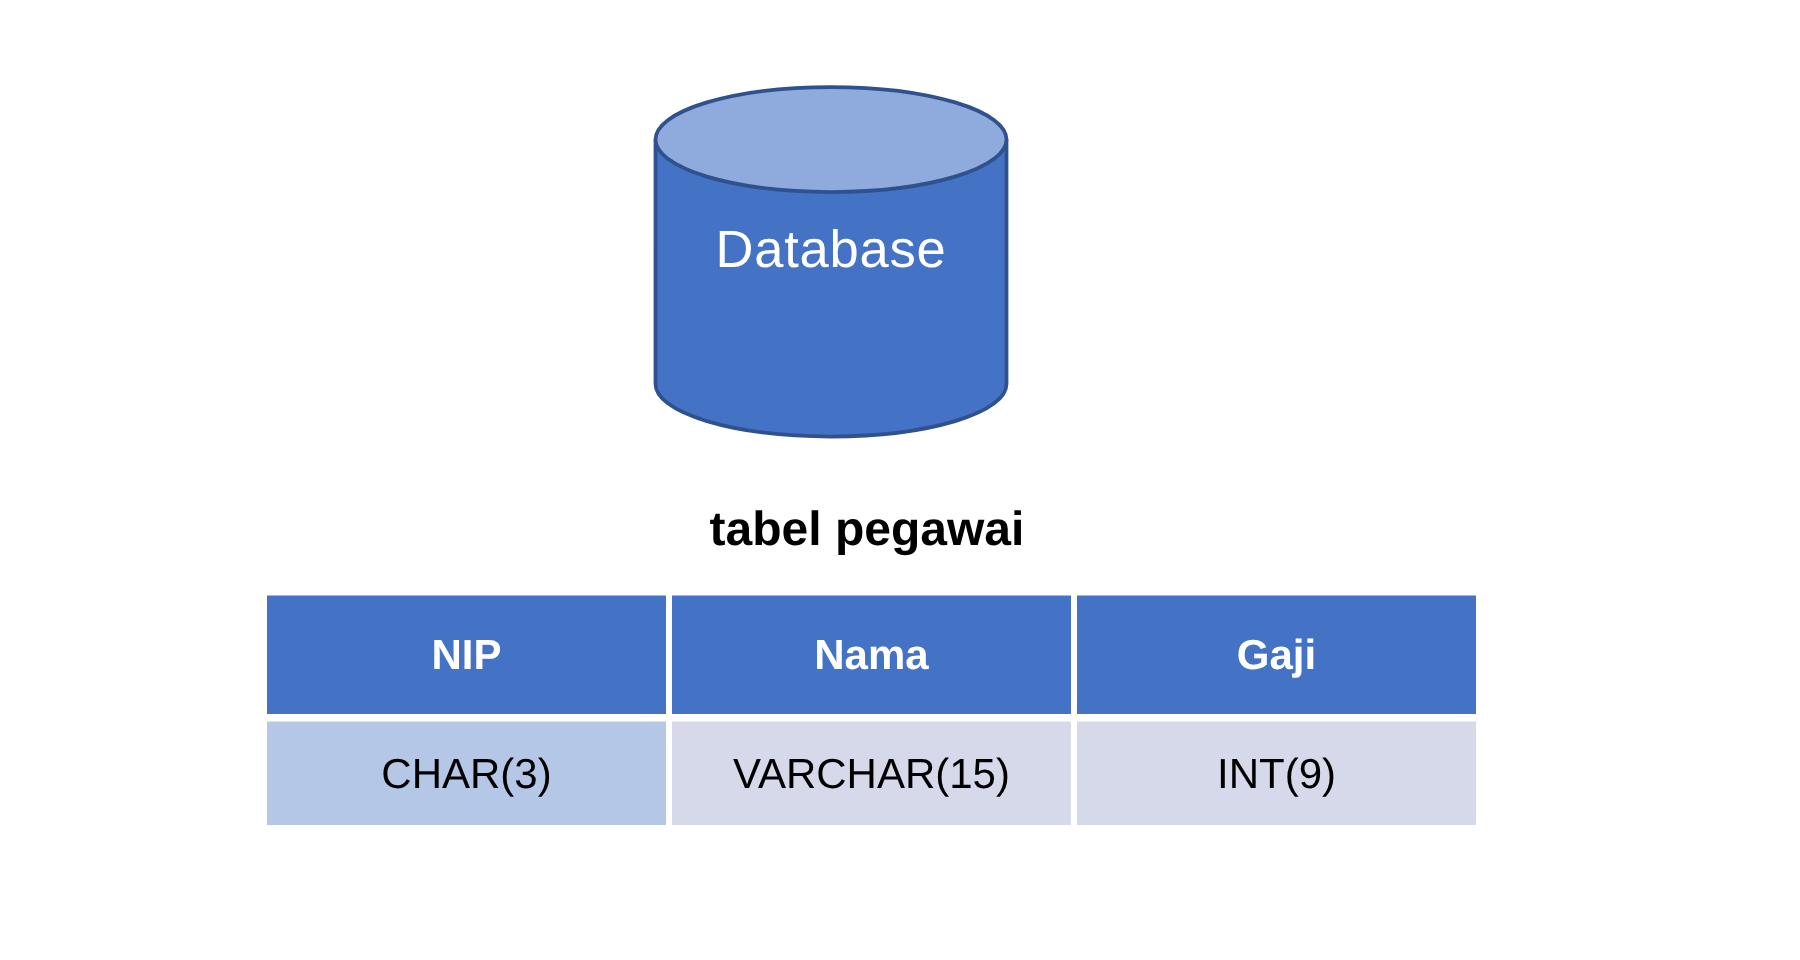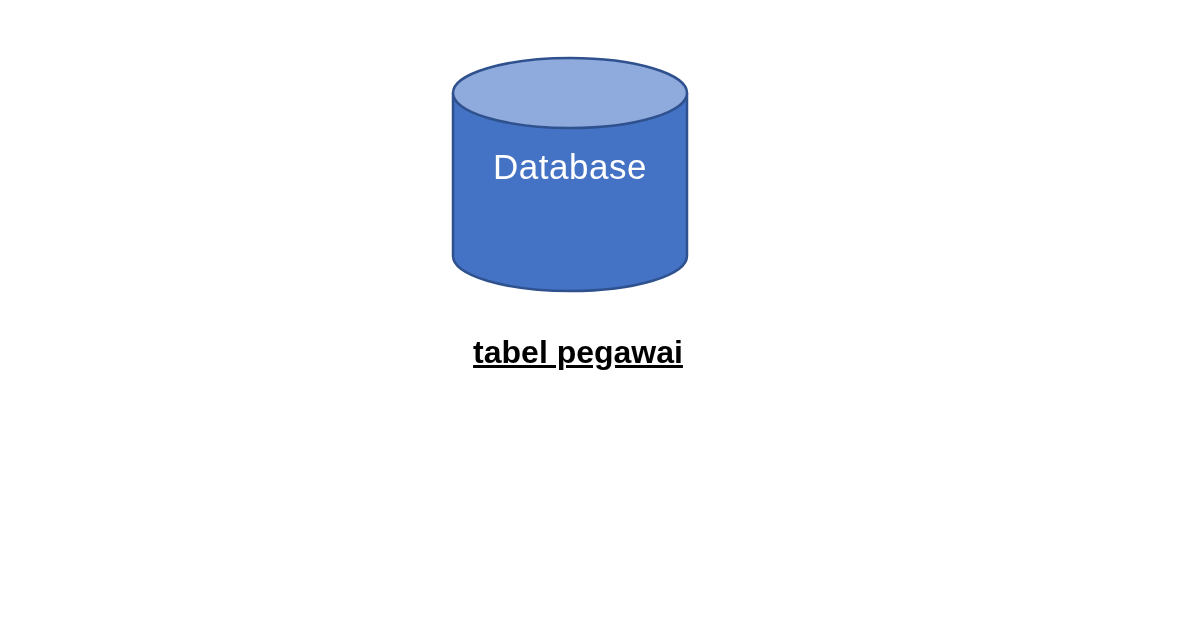--- a/index.html
+++ b/index.html
@@ -12,21 +12,21 @@
     position: relative;
     width: 1200px;
     height: 640px;
     background: var(--page-bg, #ffffff);
     overflow: hidden;
   }
 
   
   .cylinder {
     position: absolute;
-    left: 450px;
+    left: 434px;
     top: 53px;
     width: 240px;
     height: 245px;
   }
   .cylinder svg { display: block; width: 240px; height: 245px; }
   .cyl-body {
     fill: var(--cylinder-body, #4472C4);
     stroke: var(--cylinder-border, #2F528F);
     stroke-width: 2.5;
     stroke-linejoin: round;
@@ -51,21 +51,20 @@
   
   .table-title {
     position: absolute;
     left: 175px;
     top: 334px;
     width: 806px;
     text-align: center;
     font-size: 32px;
     font-weight: bold;
     color: var(--title-text, #000000);
-    text-decoration: underline;
   }
 
   
   .schema-table {
     position: absolute;
     left: 178px;
     top: 397px;
     width: 806px;
     display: grid;
     grid-template-columns: 1fr 1fr 1fr;
@@ -104,14 +103,22 @@
       <path class="cyl-body" d="M 3 40 L 3 203 A 117 35 0 0 0 237 203 L 237 40"></path>
       <ellipse class="cyl-top" cx="120" cy="40" rx="117" ry="35"></ellipse>
     </svg>
     <div class="cyl-label">
       <div>Database</div>
     </div>
   </div>
 
   <div class="table-title">tabel pegawai</div>
 
+  <div class="schema-table">
+    <div class="th">NIP</div>
+    <div class="th">Nama</div>
+    <div class="th">Gaji</div>
+    <div class="td first">CHAR(3)</div>
+    <div class="td">VARCHAR(15)</div>
+    <div class="td">INT(9)</div>
+  </div>
 
 </div>
 
 </body></html>

